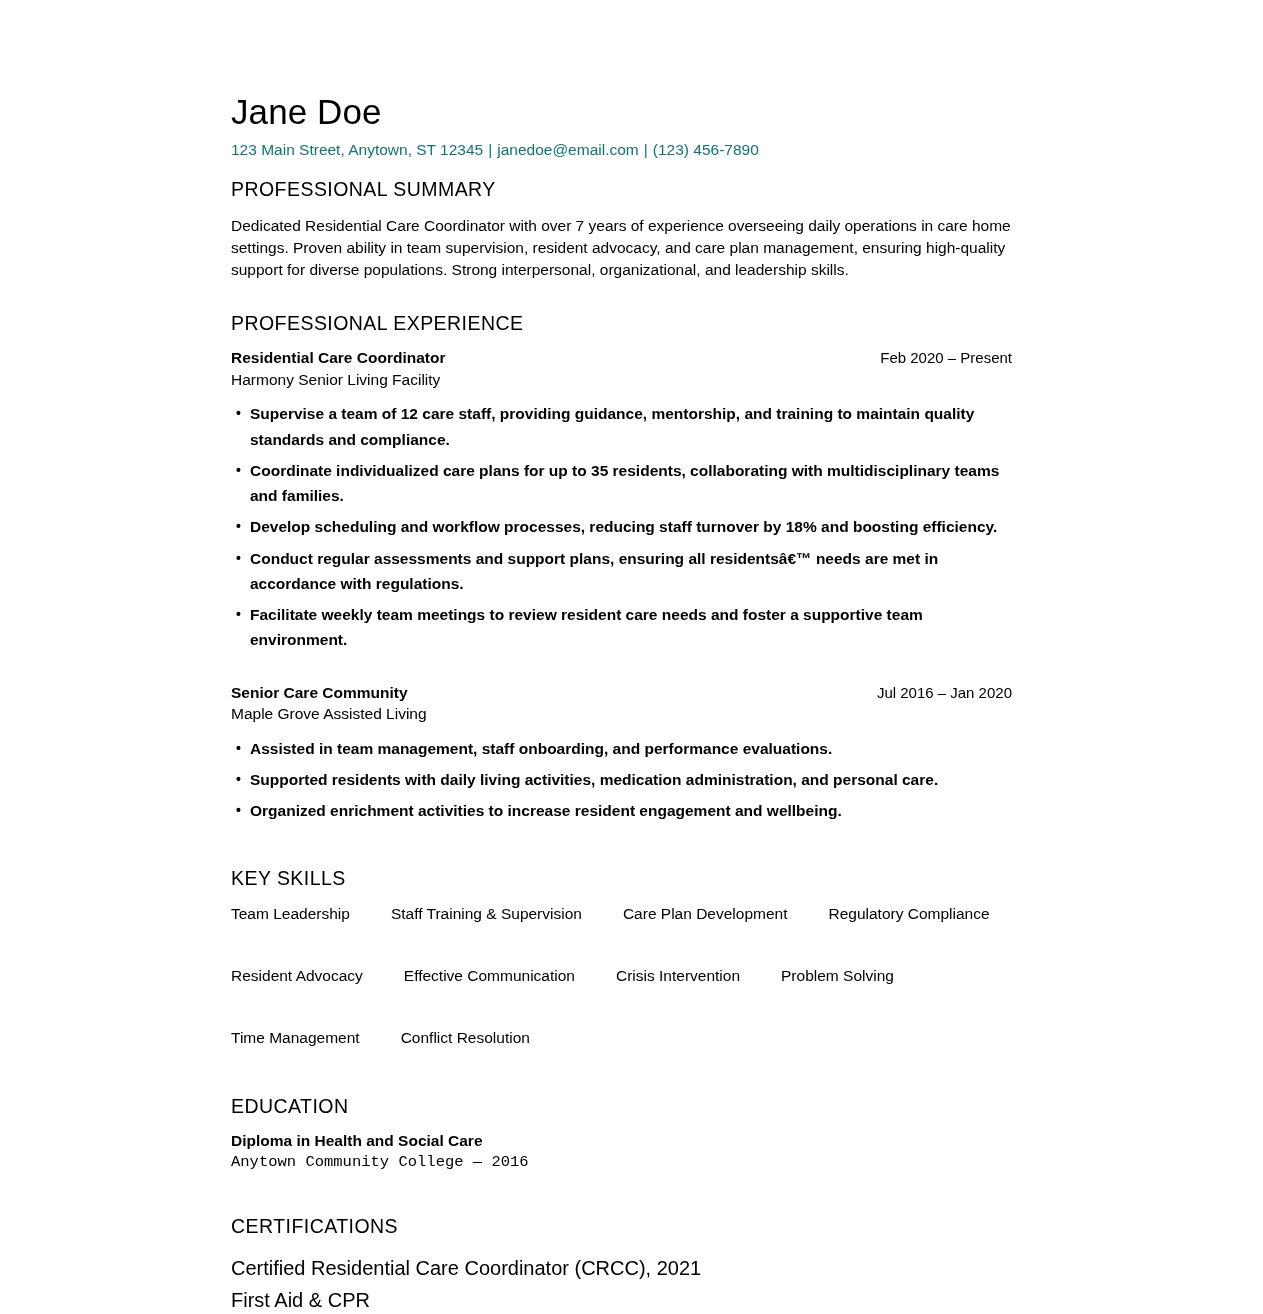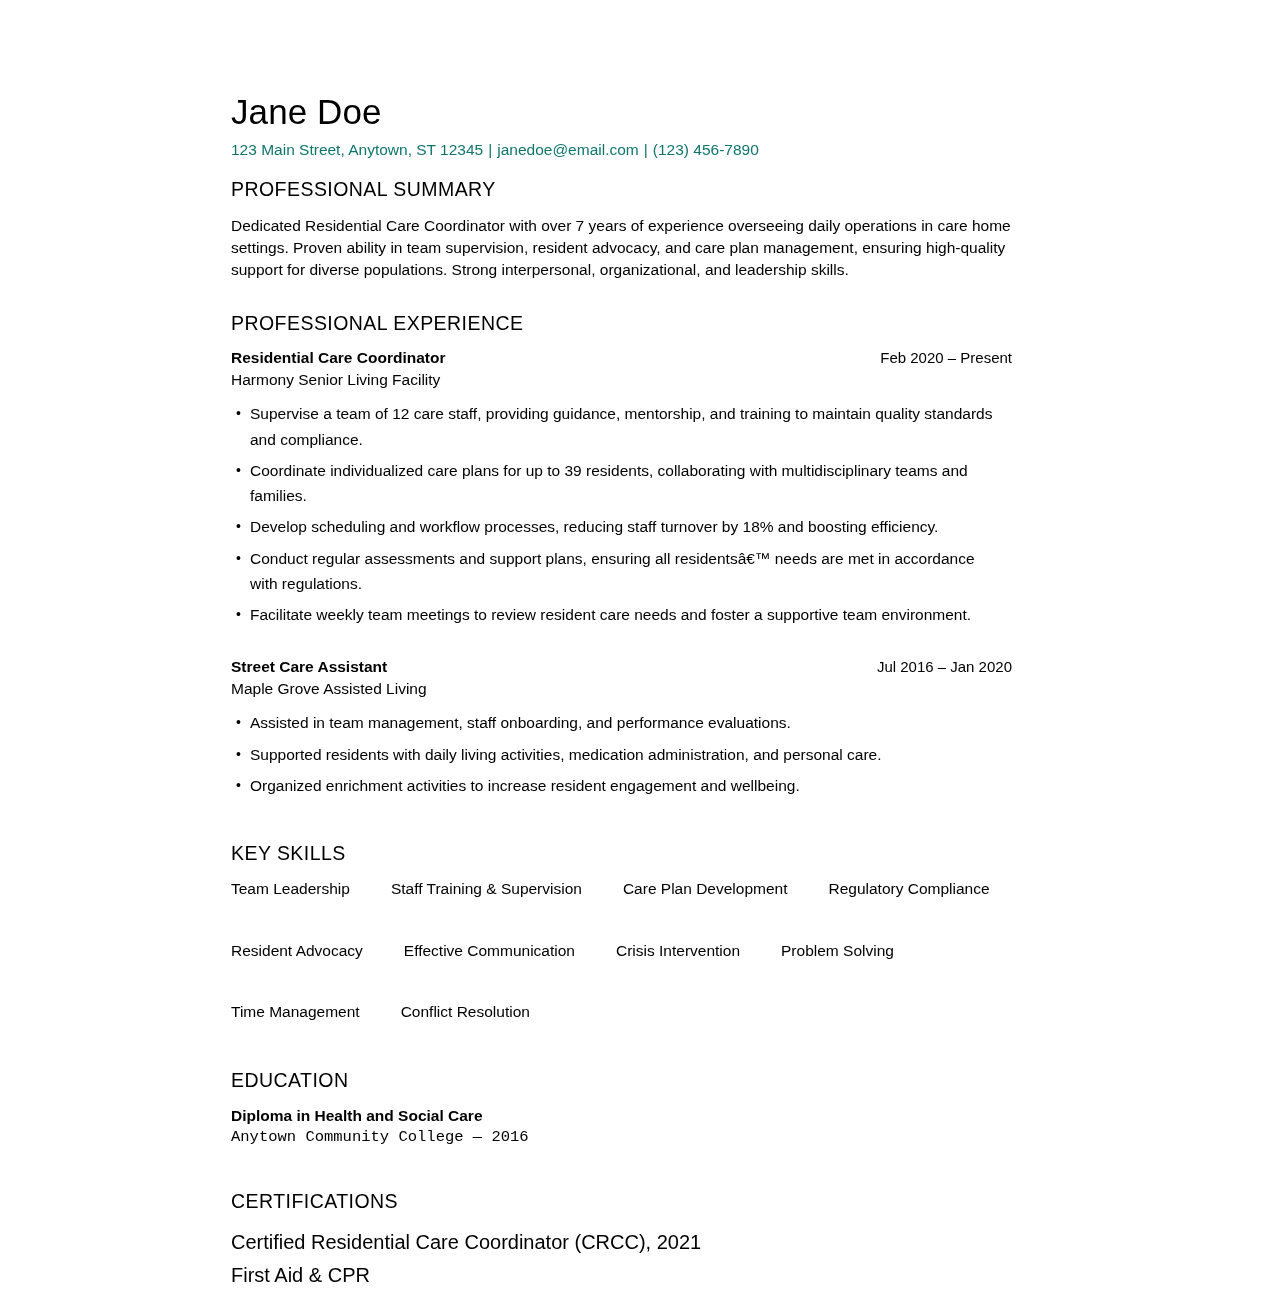--- a/index.html
+++ b/index.html
@@ -98,20 +98,21 @@
     font-size: 15.5px;
     font-weight: 400;
     line-height: 1.34;
     color: #000;
     margin-top: 1px;
   }
   ul.bullets {
     list-style: none;
     margin: 11px 8px 0 0;
     padding: 0;
+    font-weight: bold;
   }
   ul.bullets li {
     position: relative;
     padding-left: 19px;
     font-size: 15.5px;
     line-height: 1.63;
     color: #000;
     margin-bottom: 6px;
   }
   ul.bullets li:last-child { margin-bottom: 0; }
@@ -187,30 +188,30 @@
       <h2 class="section-title">PROFESSIONAL EXPERIENCE</h2>
 
       <div class="job">
         <div class="job-head">
           <span class="job-title">Residential Care Coordinator</span>
           <span class="job-dates">Feb 2020 – Present</span>
         </div>
         <div class="job-company">Harmony Senior Living Facility</div>
         <ul class="bullets">
           <li>Supervise a team of 12 care staff, providing guidance, mentorship, and training to maintain quality standards and compliance.</li>
-          <li>Coordinate individualized care plans for up to 39 residents, collaborating with multidisciplinary teams and families.</li>
+          <li>Coordinate individualized care plans for up to 35 residents, collaborating with multidisciplinary teams and families.</li>
           <li>Develop scheduling and workflow processes, reducing staff turnover by 18% and boosting efficiency.</li>
           <li>Conduct regular assessments and support plans, ensuring all residentsâ€™ needs are met in accordance with regulations.</li>
           <li>Facilitate weekly team meetings to review resident care needs and foster a supportive team environment.</li>
         </ul>
       </div>
 
       <div class="job">
         <div class="job-head">
-          <span class="job-title">Street Care Assistant</span>
+          <span class="job-title">Senior Care Community</span>
           <span class="job-dates">Jul 2016 – Jan 2020</span>
         </div>
         <div class="job-company">Maple Grove Assisted Living</div>
         <ul class="bullets">
           <li>Assisted in team management, staff onboarding, and performance evaluations.</li>
           <li>Supported residents with daily living activities, medication administration, and personal care.</li>
           <li>Organized enrichment activities to increase resident engagement and wellbeing.</li>
         </ul>
       </div>
     </div>

